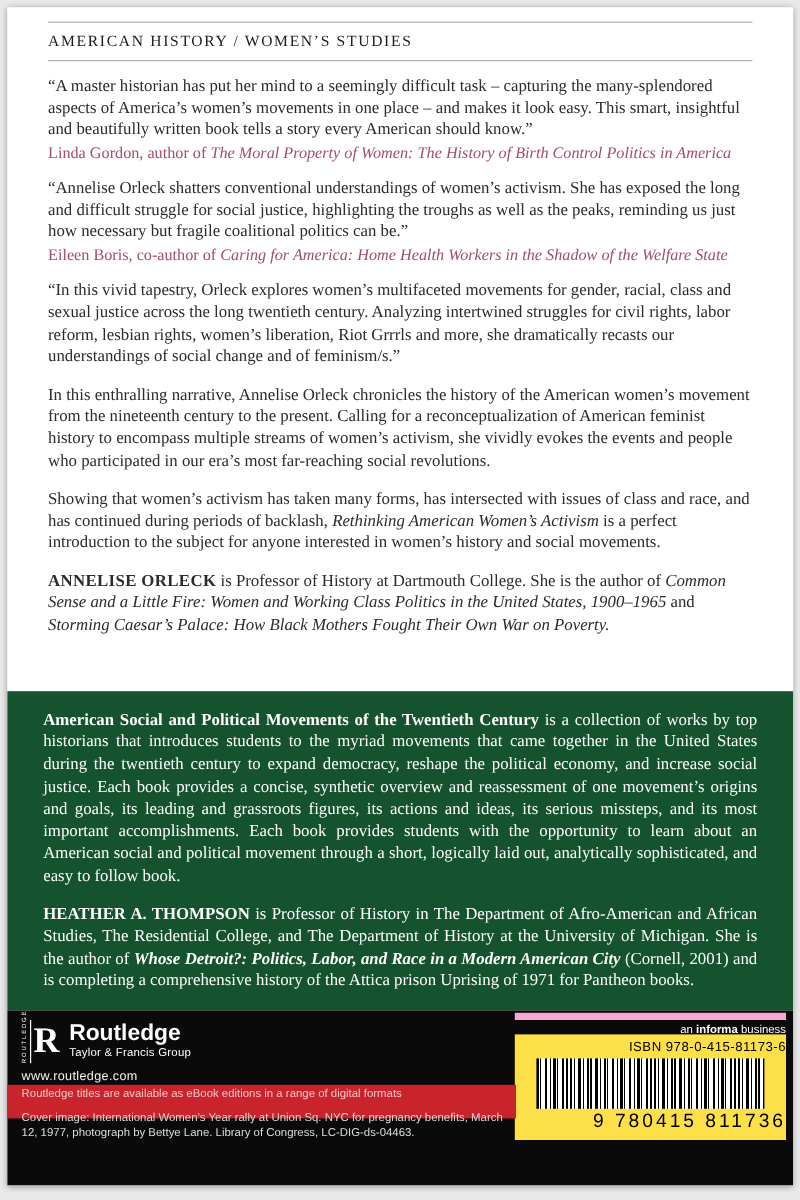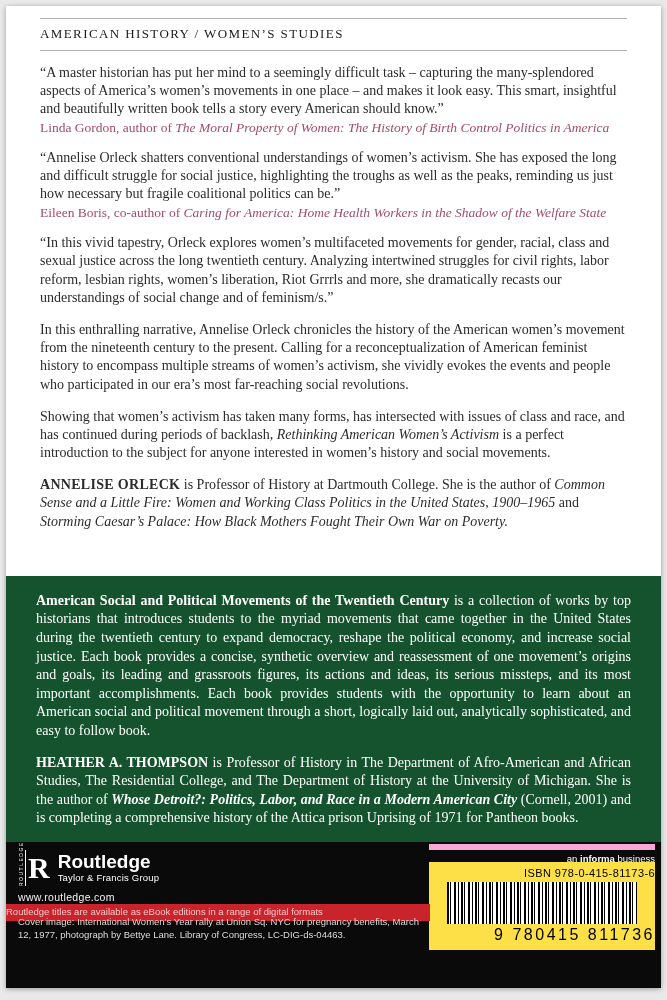--- a/index.html
+++ b/index.html
@@ -100,28 +100,28 @@
     height: 42px; margin: 3px 18px 0 18px;
     background: repeating-linear-gradient(90deg,
       #000 0px, #000 2px, #fff 2px, #fff 3px,
       #000 3px, #000 4px, #fff 4px, #fff 7px,
       #000 7px, #000 9px, #fff 9px, #fff 11px,
       #000 11px, #000 12px, #fff 12px, #fff 14px);
   }
   .barcode-digits { font-size: 16px; letter-spacing: 2.5px; margin-top: 2px; }
   .ebook-strip {
     position: absolute; left: 0; top: 62px;
-    width: 424px; height: 17px;
+    width: 424px; height: 28px;
     background: #c9242b; color: #f3c6c8;
     font-size: 9.5px; line-height: 16px;
-    box-sizing: border-box;
+    padding-left: 12px; box-sizing: border-box;
     white-space: nowrap; overflow: hidden;
   }
   .credit {
-    position: absolute; left: 12px; top: 74px;
+    position: absolute; left: 12px; top: 84px;
     width: 408px;
     font-size: 9.5px; line-height: 1.35; color: #dcdcdc;
   }
 </style>
 </head>
 <body>
 
 <div class="cover">
 
   <div class="white-section">

